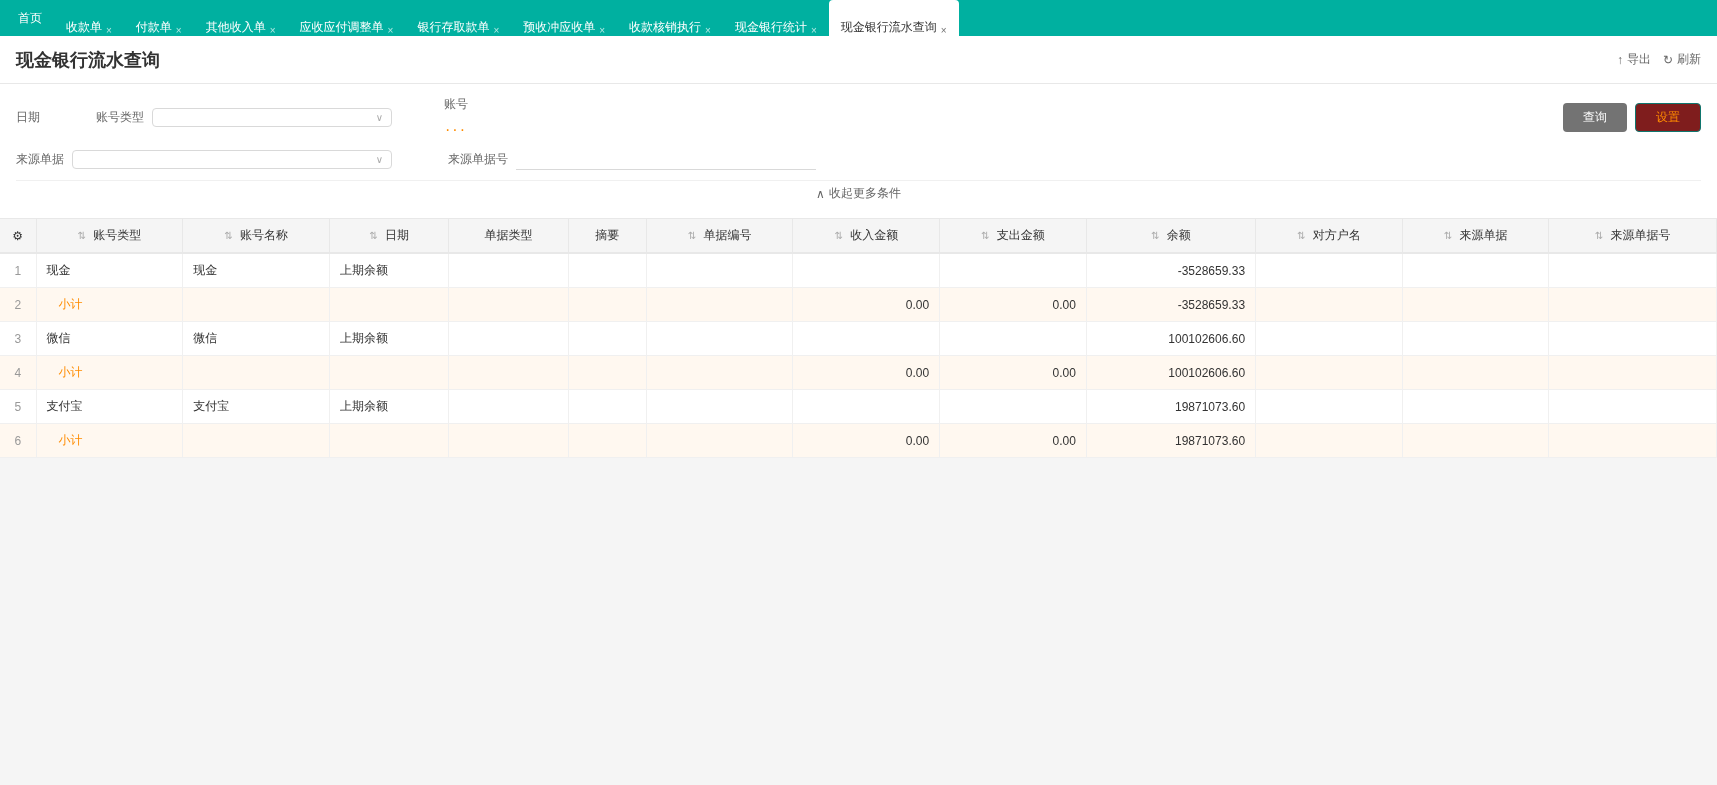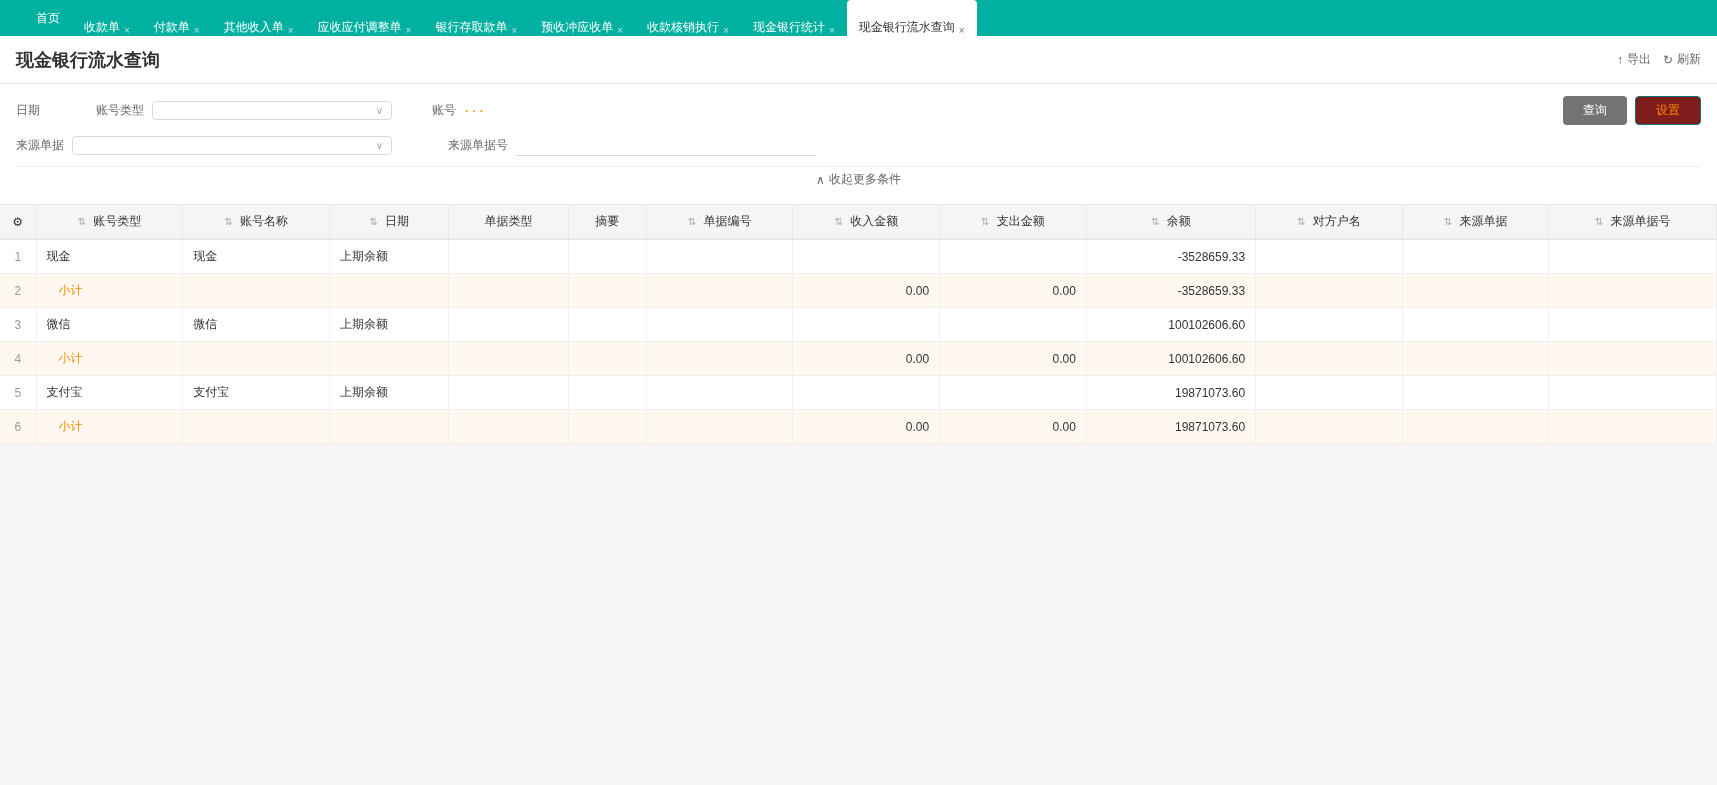--- a/index.html
+++ b/index.html
@@ -4,21 +4,21 @@
   <style>
     * { margin: 0; padding: 0; box-sizing: border-box; }
     body { font-family: 'Microsoft YaHei', Arial, sans-serif; font-size: 12px; background: #f5f5f5; color: #333; }
 
     
     .top-nav {
       background: #00b0a0;
       display: flex;
       align-items: center;
       height: 36px;
-      padding: 0 24px;
+      padding: 0 6px;
       overflow: hidden;
     }
     .nav-item {
       color: #fff;
       padding: 0 12px;
       height: 36px;
       display: flex;
       align-items: flex-end;
       cursor: pointer;
       white-space: nowrap;
@@ -303,21 +303,21 @@
     </div>
 
     <div class="filter-group" style="margin-left: 40px;">
       <span class="filter-label">账号类型</span>
       <div class="filter-select filter-select-wide">
         <span></span>
         <span class="chevron-down">∨</span>
       </div>
     </div>
 
-    <div class="filter-group" style="margin-left: 24px;">
+    <div class="filter-group" style="margin-left: 36px; flex-direction: column;">
       <span class="filter-label">账号</span>
       <span class="ellipsis-btn">···</span>
     </div>
 
     <div style="margin-left: auto; display: flex; gap: 8px; align-items: center;">
       <button class="btn-query">查询</button>
       <button class="btn-setting">设置</button>
     </div>
   </div>
 

